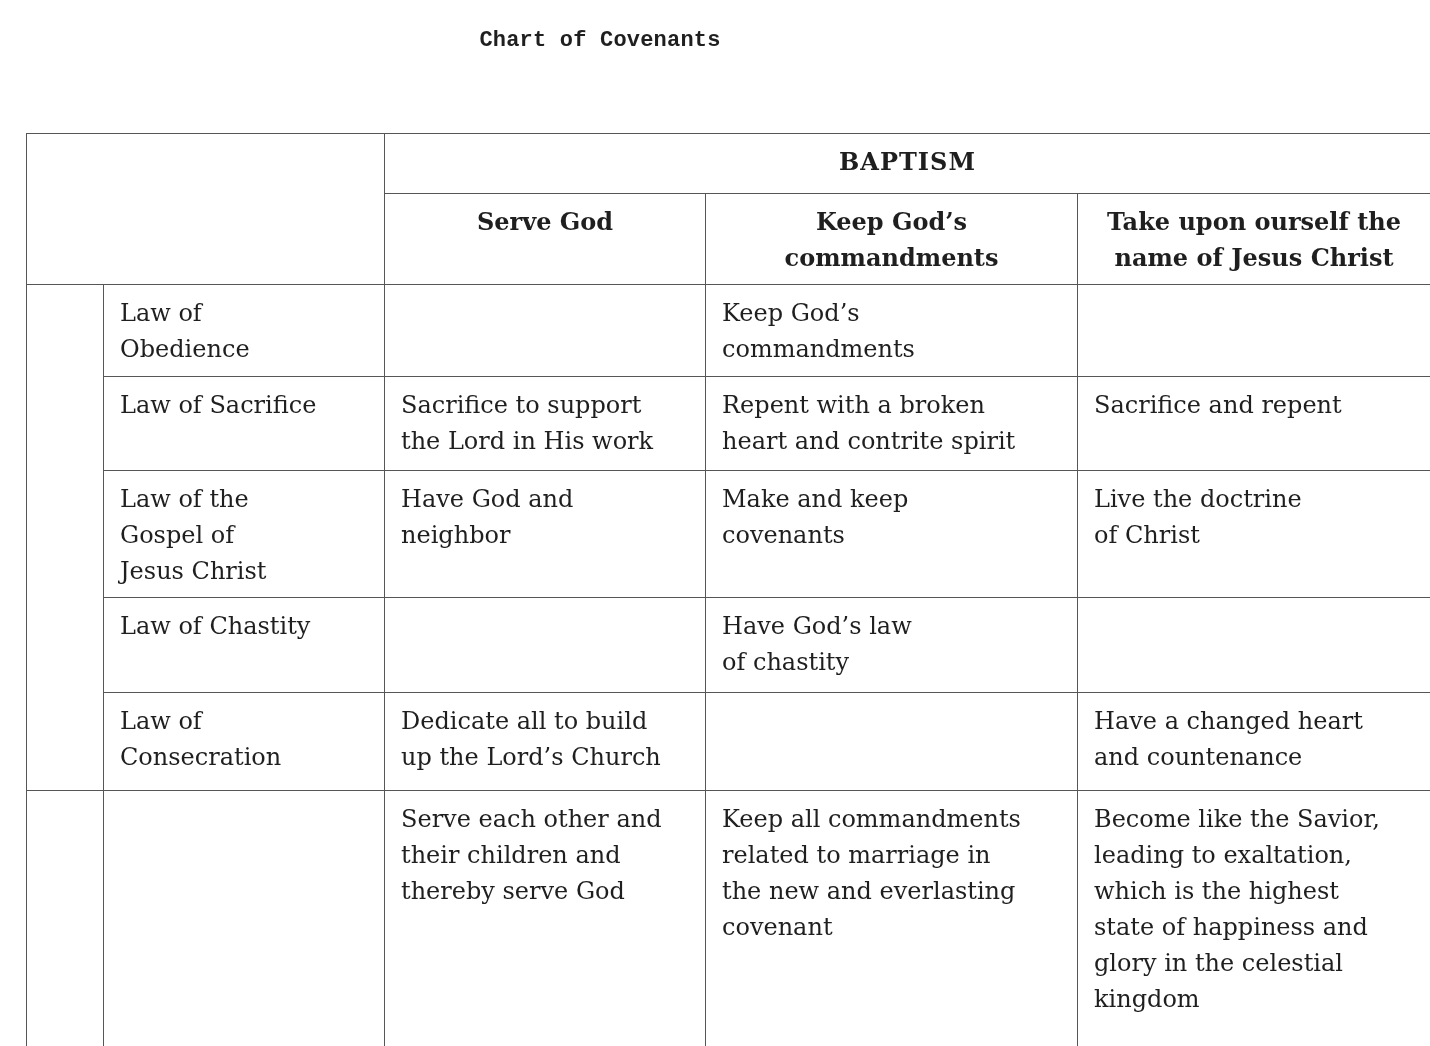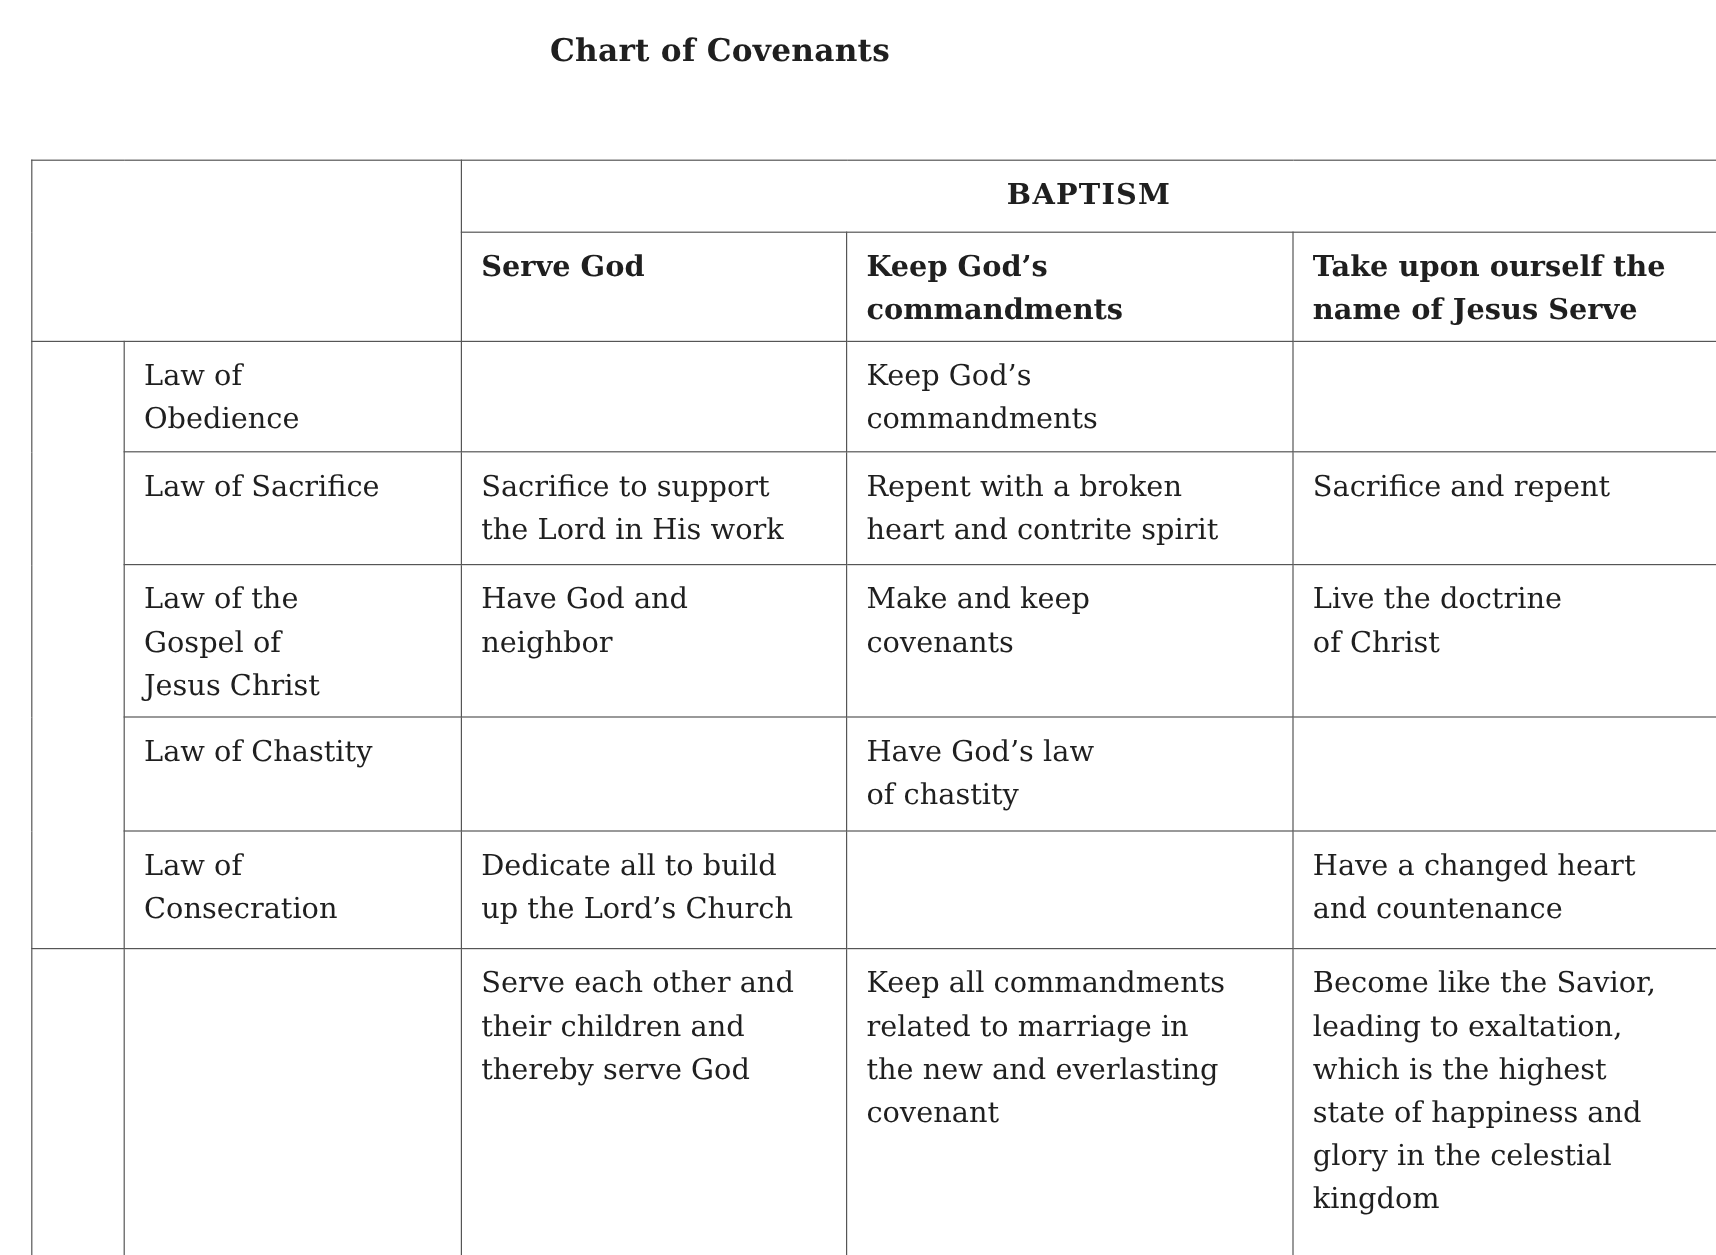--- a/index.html
+++ b/index.html
@@ -11,23 +11,24 @@
     font-family: "DejaVu Serif", "Liberation Serif", serif;
     color: #1f1f1f;
     overflow: hidden;
   }
   .page-title {
     position: absolute;
     top: 28px;
     left: 0;
     width: 1200px;
     text-align: center;
-    font-size: 26px;
+    font-size: 22px;
     font-weight: bold;
     letter-spacing: 0.2px;
+    font-family: Liberation Mono, monospace;
   }
   table.covenants {
     position: absolute;
     left: 12px;
     top: 133px;
     width: 1404px;
     border-collapse: collapse;
     table-layout: fixed;
     margin-left: 14px;
   }
@@ -42,21 +43,21 @@
   }
   td.spacer { border: none; background: #ffffff; padding: 0; }
   td.baptism-cell {
     text-align: center;
     vertical-align: middle;
     font-weight: bold;
     font-size: 26px;
     letter-spacing: 1px;
     padding: 4px 8px;
   }
-  td.col-header { font-weight: bold; padding-top: 12px; }
+  td.col-header { font-weight: bold; padding-top: 12px; text-align: center; }
   td.row-label  { font-weight: normal; }
   td.group-cell { vertical-align: middle; text-align: center; padding: 0; }
   
   tr.r-baptism   { height: 60px; }
   tr.r-colhead   { height: 91px; }
   tr.r-obedience { height: 92px; }
   tr.r-sacrifice { height: 94px; }
   tr.r-gospel    { height: 126px; }
   tr.r-chastity  { height: 95px; }
   tr.r-consec    { height: 98px; }
@@ -81,21 +82,21 @@
         <tr class="r-baptism">
       <td class="spacer" colspan="2" rowspan="2"></td>
       <td class="baptism-cell" colspan="3">BAPTISM</td>
     </tr>
 
     <tr class="r-colhead">
       <td class="col-header">Serve God</td>
       <td class="col-header">Keep God’s
 commandments</td>
       <td class="col-header">Take upon ourself the
-name of Jesus Serve</td>
+name of Jesus Christ</td>
     </tr>
 
     <tr class="r-obedience">
       <td class="group-cell" rowspan="5">
         
       </td>
       <td class="row-label">Law of
 Obedience</td>
       <td></td>
       <td>Keep God’s

